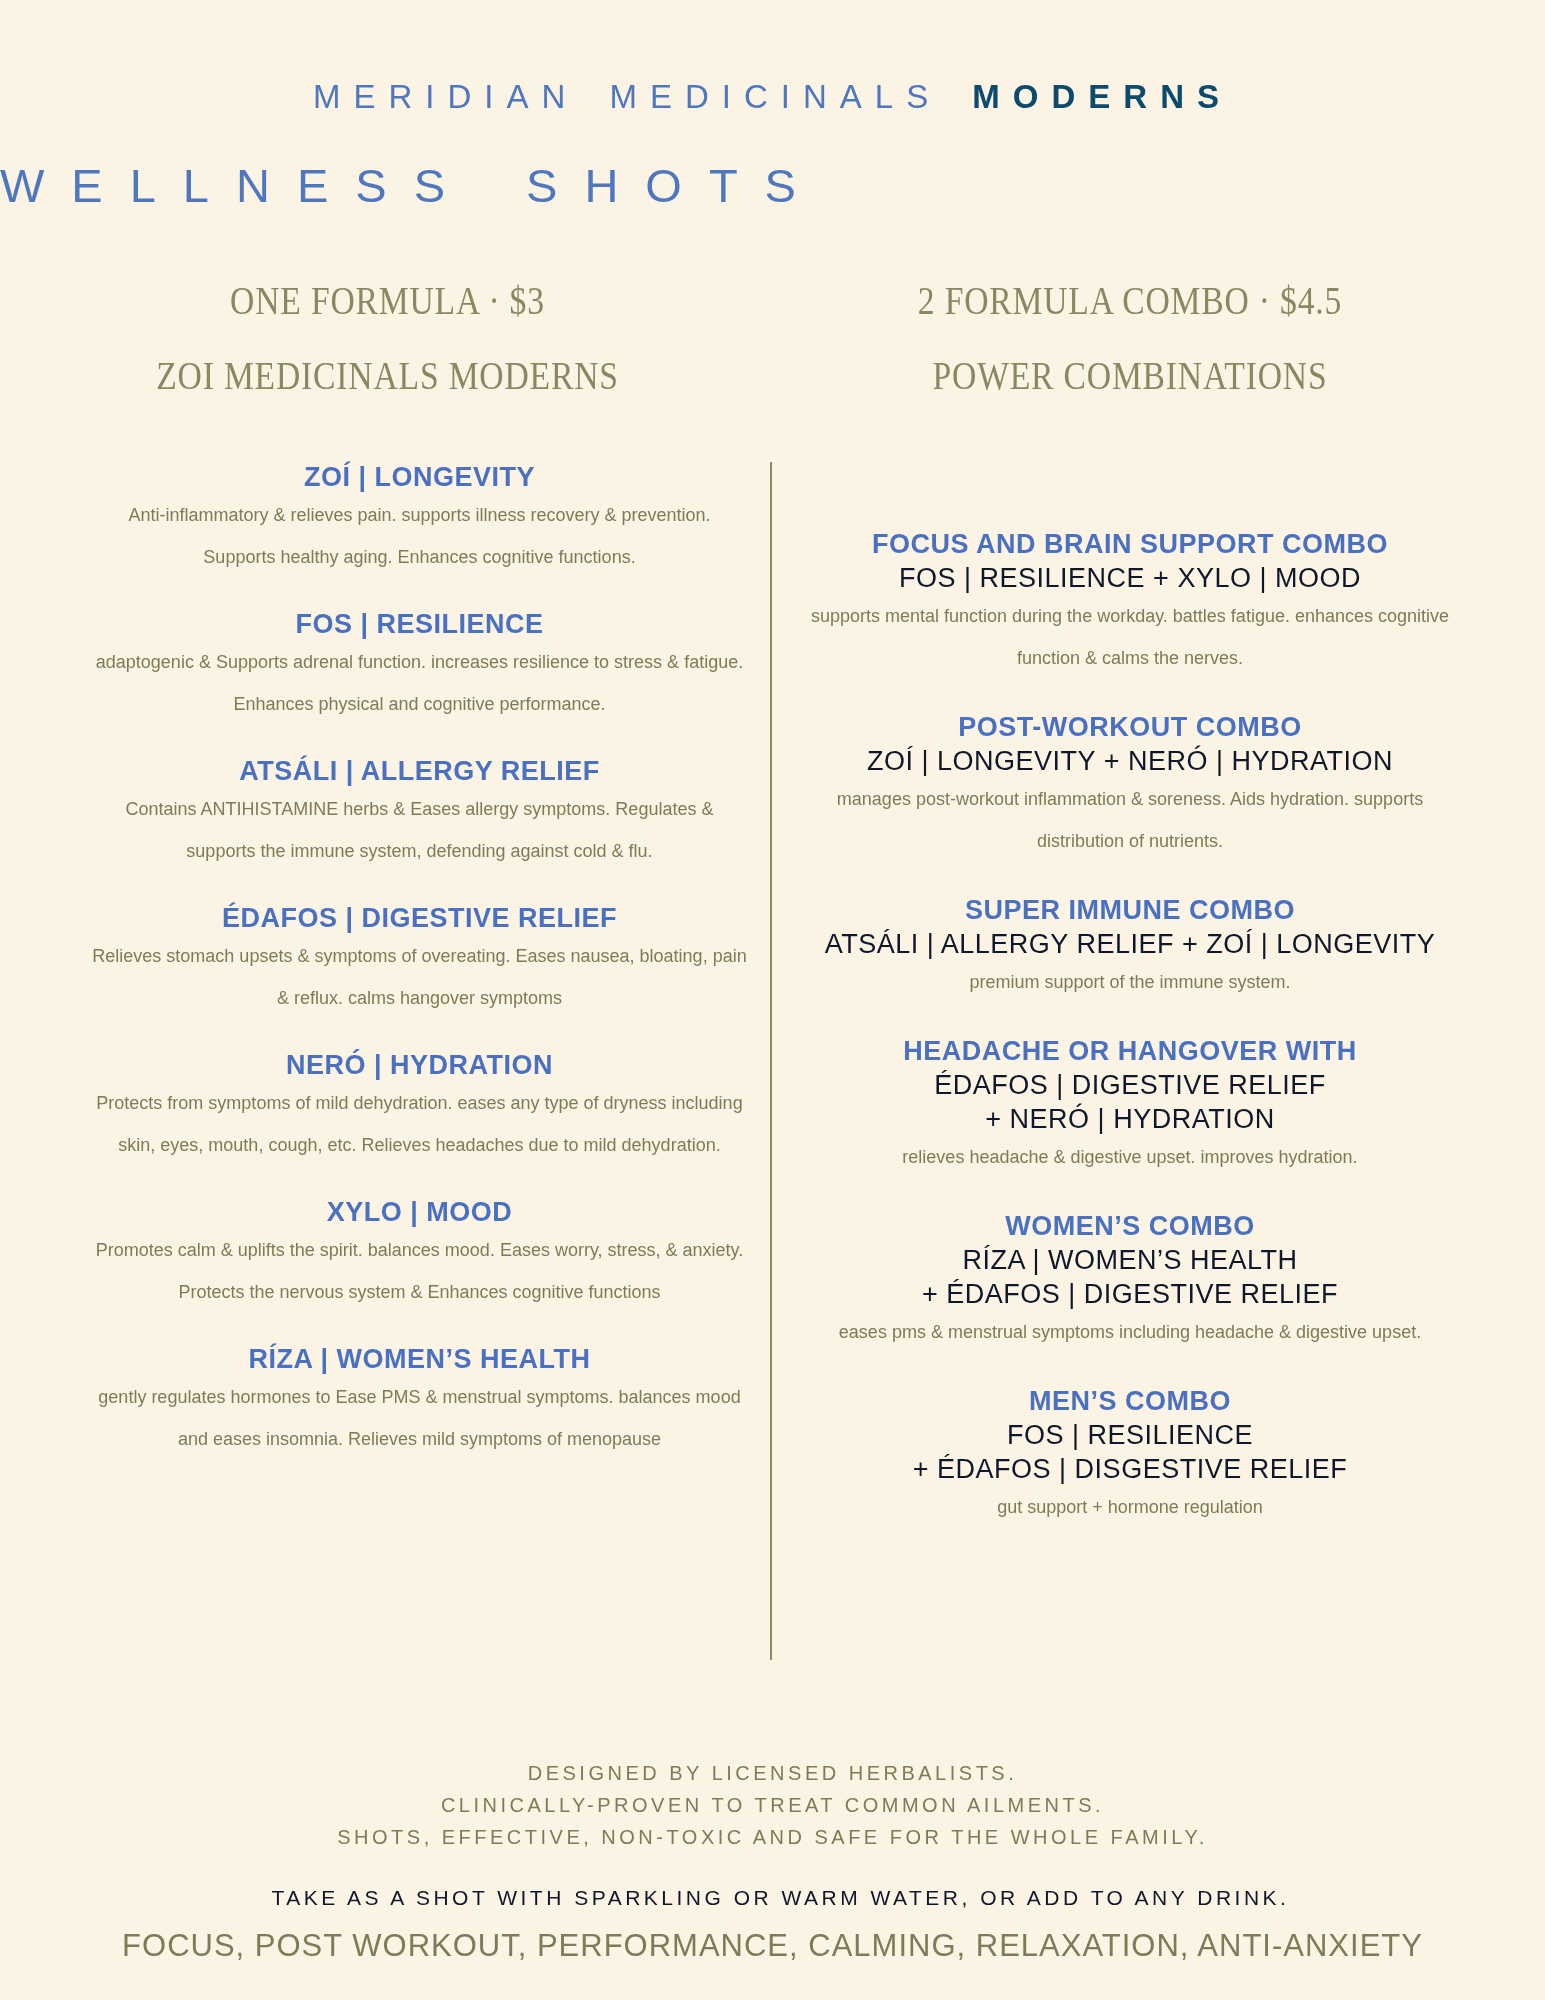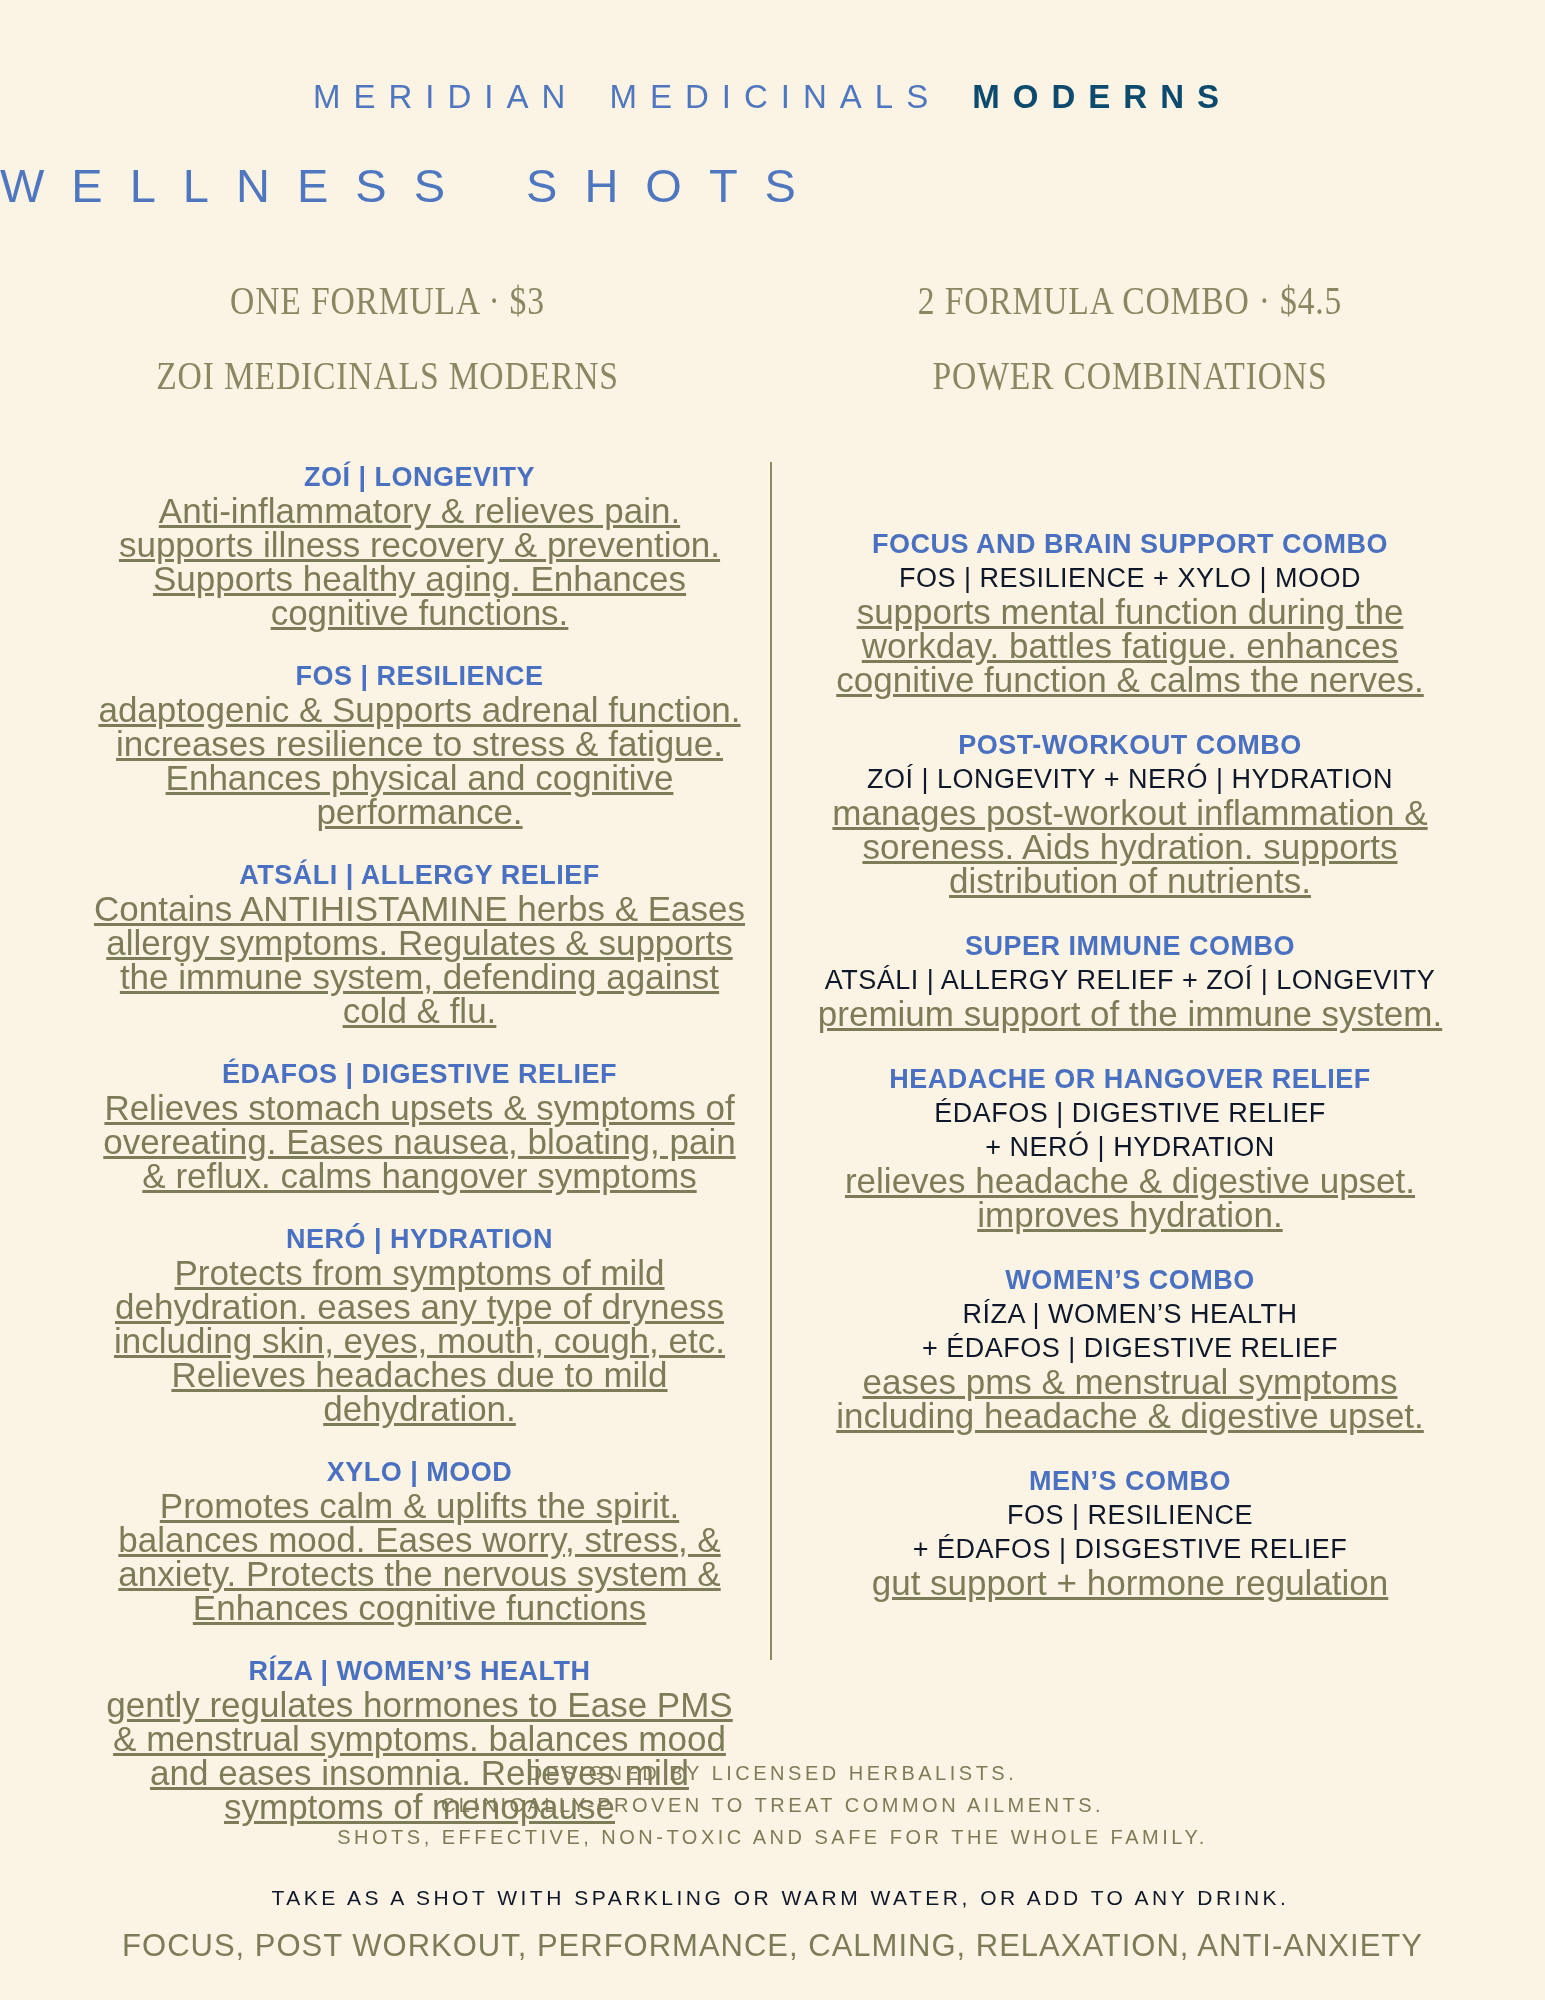--- a/index.html
+++ b/index.html
@@ -57,21 +57,21 @@
   .item-title {
     color:#4a71c1; font-weight:700;
     font-size:27px; line-height:34px;
     letter-spacing:0.5px;
   }
   .item-formulas {
     color:#0f172a; font-size:27px; line-height:34px;
     white-space:pre-line; letter-spacing:0.5px;
   }
   .item-desc {
-    color:#7d7c58; font-size:35px; line-height:34px;text-decoration:underline;
+    color:#7d7c58; font-size:18px; line-height:42px;
   }
 
   
   .footer-claims {
     position:absolute; top:1757px; left:0; width:100%;
     text-align:center; color:#7d7c58;
     font-size:20px; line-height:32px; letter-spacing:3.5px;
   }
   .take-line {
     position:absolute; top:1886px; left:8px; width:100%;
@@ -144,21 +144,21 @@
       <div class="item-title">POST-WORKOUT COMBO</div>
       <div class="item-formulas">ZOÍ | LONGEVITY + NERÓ | HYDRATION</div>
       <div class="item-desc">manages post-workout inflammation &amp; soreness. Aids hydration. supports distribution of nutrients.</div>
     </div>
     <div class="item">
       <div class="item-title">SUPER IMMUNE COMBO</div>
       <div class="item-formulas">ATSÁLI | ALLERGY RELIEF + ZOÍ | LONGEVITY</div>
       <div class="item-desc">premium support of the immune system.</div>
     </div>
     <div class="item">
-      <div class="item-title">HEADACHE OR HANGOVER RELIEF</div>
+      <div class="item-title">HEADACHE OR HANGOVER WITH</div>
       <div class="item-formulas">ÉDAFOS | DIGESTIVE RELIEF
 + NERÓ | HYDRATION</div>
       <div class="item-desc">relieves headache &amp; digestive upset. improves hydration.</div>
     </div>
     <div class="item">
       <div class="item-title">WOMEN’S COMBO</div>
       <div class="item-formulas">RÍZA | WOMEN’S HEALTH
 + ÉDAFOS | DIGESTIVE RELIEF</div>
       <div class="item-desc">eases pms &amp; menstrual symptoms including headache &amp; digestive upset.</div>
     </div>

